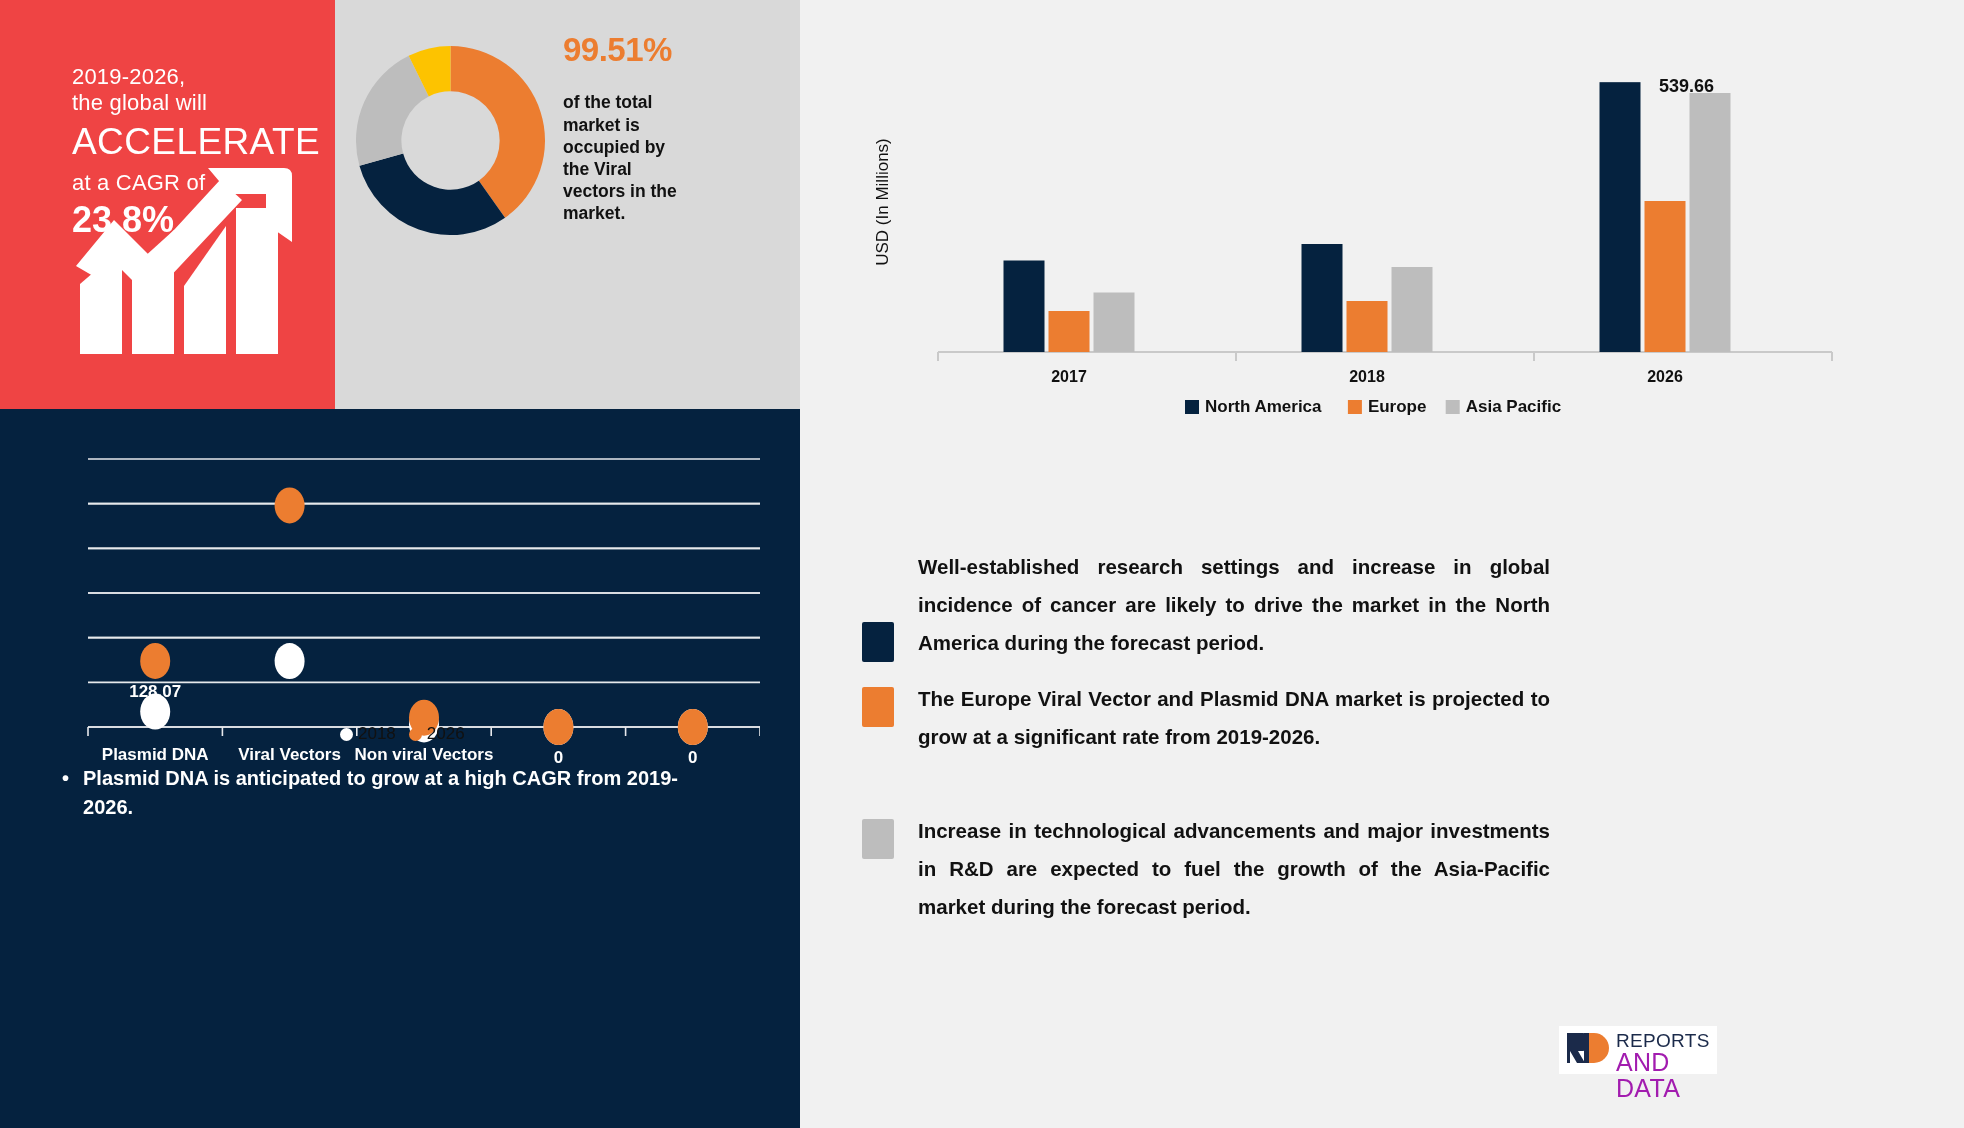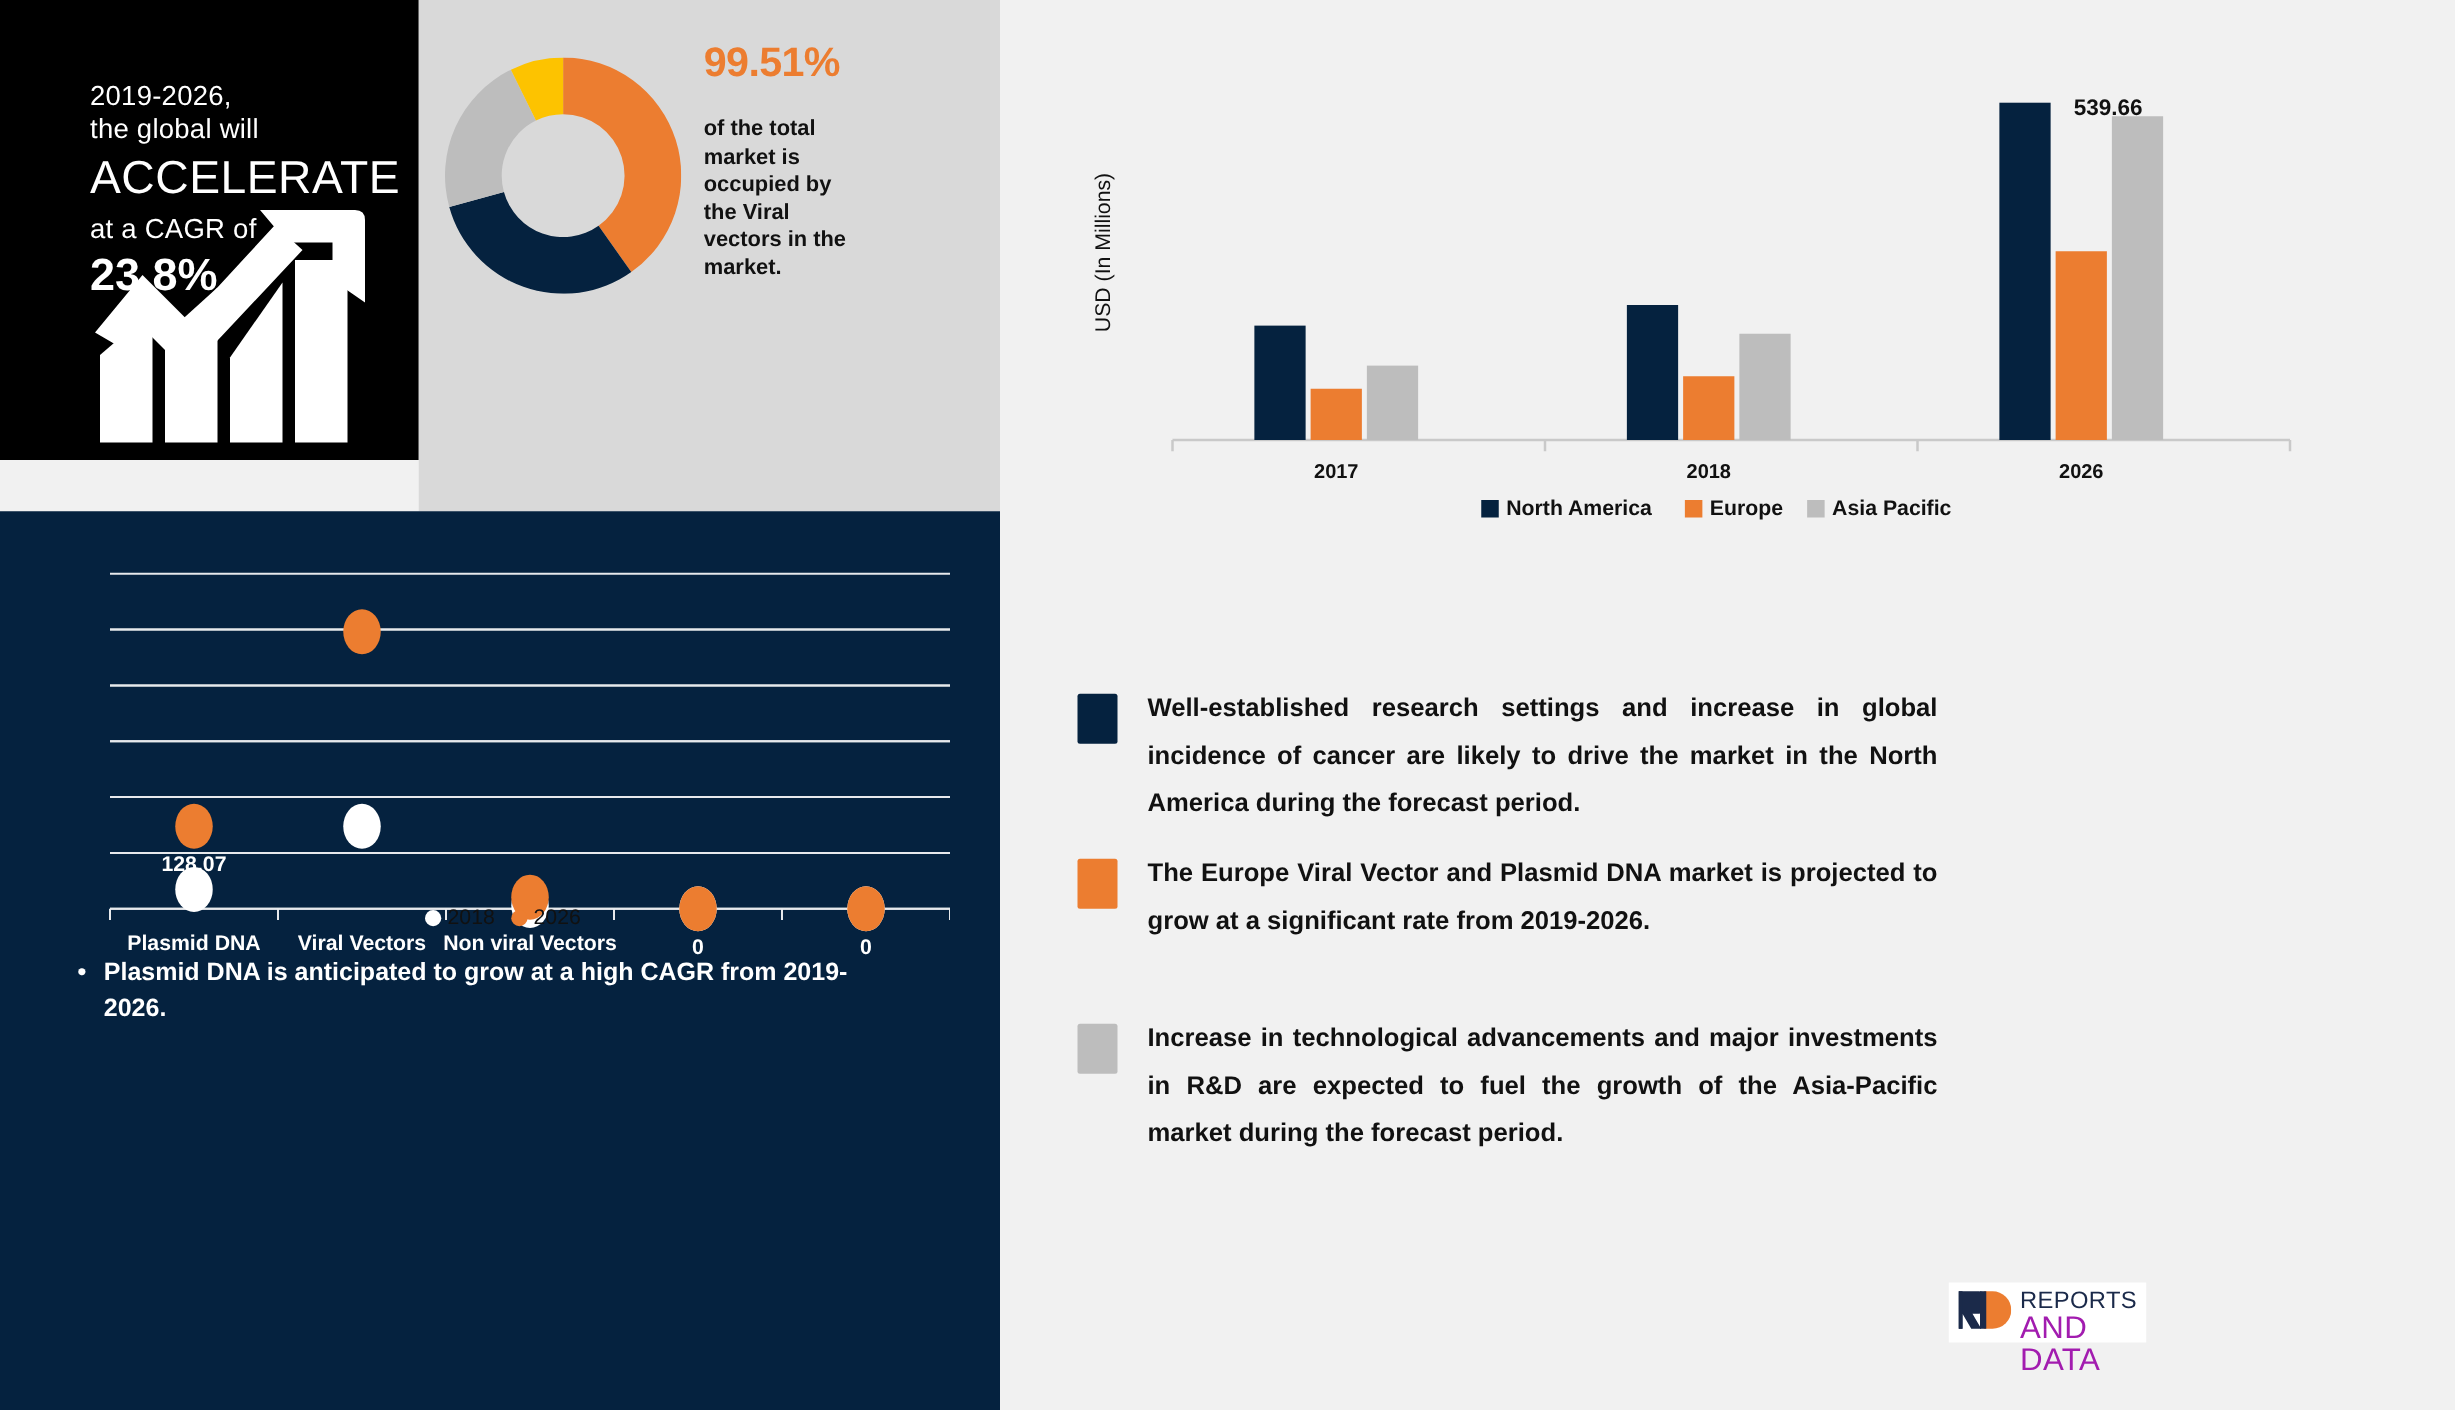--- a/index.html
+++ b/index.html
@@ -6,22 +6,22 @@
   html, body { width: 1964px; height: 1128px; }
   body {
     font-family: "Liberation Sans", sans-serif;
     background: #f1f1f1;
     position: relative;
     overflow: hidden;
   }
 
   
   #accelerate-panel {
-    position: absolute; left: 0; top: 0; width: 335px; height: 368px;
-    background: #000000;
+    position: absolute; left: 0; top: 0; width: 335px; height: 409px;
+    background: #ef4444;
   }
   #accel-text { position: absolute; left: 72px; top: 64px; color: #fff; line-height: 1.18; }
   .accel-small { font-size: 22px; font-weight: 400; display: block; letter-spacing: .2px; }
   .accel-big { font-size: 37px; font-weight: 400; display: block; letter-spacing: .4px; margin: 4px 0 6px; }
   .accel-pct { font-size: 36px; font-weight: 700; display: block; margin-top: 3px; }
   #growth-icon { position: absolute; left: 70px; top: 168px; width: 225px; height: 192px; }
 
   
   #segment-panel {
     position: absolute; left: 335px; top: 0; width: 465px; height: 409px;
@@ -66,21 +66,21 @@
   }
   #bar-chart { position: absolute; left: 60px; top: 30px; width: 1000px; height: 400px; }
   #bar-chart svg { display: block; }
 
   .insight { position: absolute; display: flex; gap: 24px; width: 688px; }
   .insight .swatch { flex: 0 0 auto; width: 32px; height: 40px; border-radius: 2px; margin-top: 7px; }
   .insight .itext {
     color: #111; font-size: 20.5px; font-weight: 700; line-height: 1.85;
     text-align: justify; text-align-last: left;
   }
-  #insight-0 { left: 62px; top: 548px; }
+  #insight-0 { left: 62px; top: 548px; align-items: flex-end; }
   #insight-1 { left: 62px; top: 680px; }
   #insight-2 { left: 62px; top: 812px; }
 
   #logo-box {
     position: absolute; left: 759px; top: 1026px; width: 158px; height: 48px;
     background: #fff; display: flex; align-items: center; gap: 7px; padding: 4px 6px;
   }
   #logo-mark { flex: 0 0 auto; }
   #logo-words { display: flex; flex-direction: column; line-height: 1.02; margin-top: 32px; }
   #logo-reports { font-size: 19px; letter-spacing: .3px; color: #1b2a4a; font-weight: 400; }

